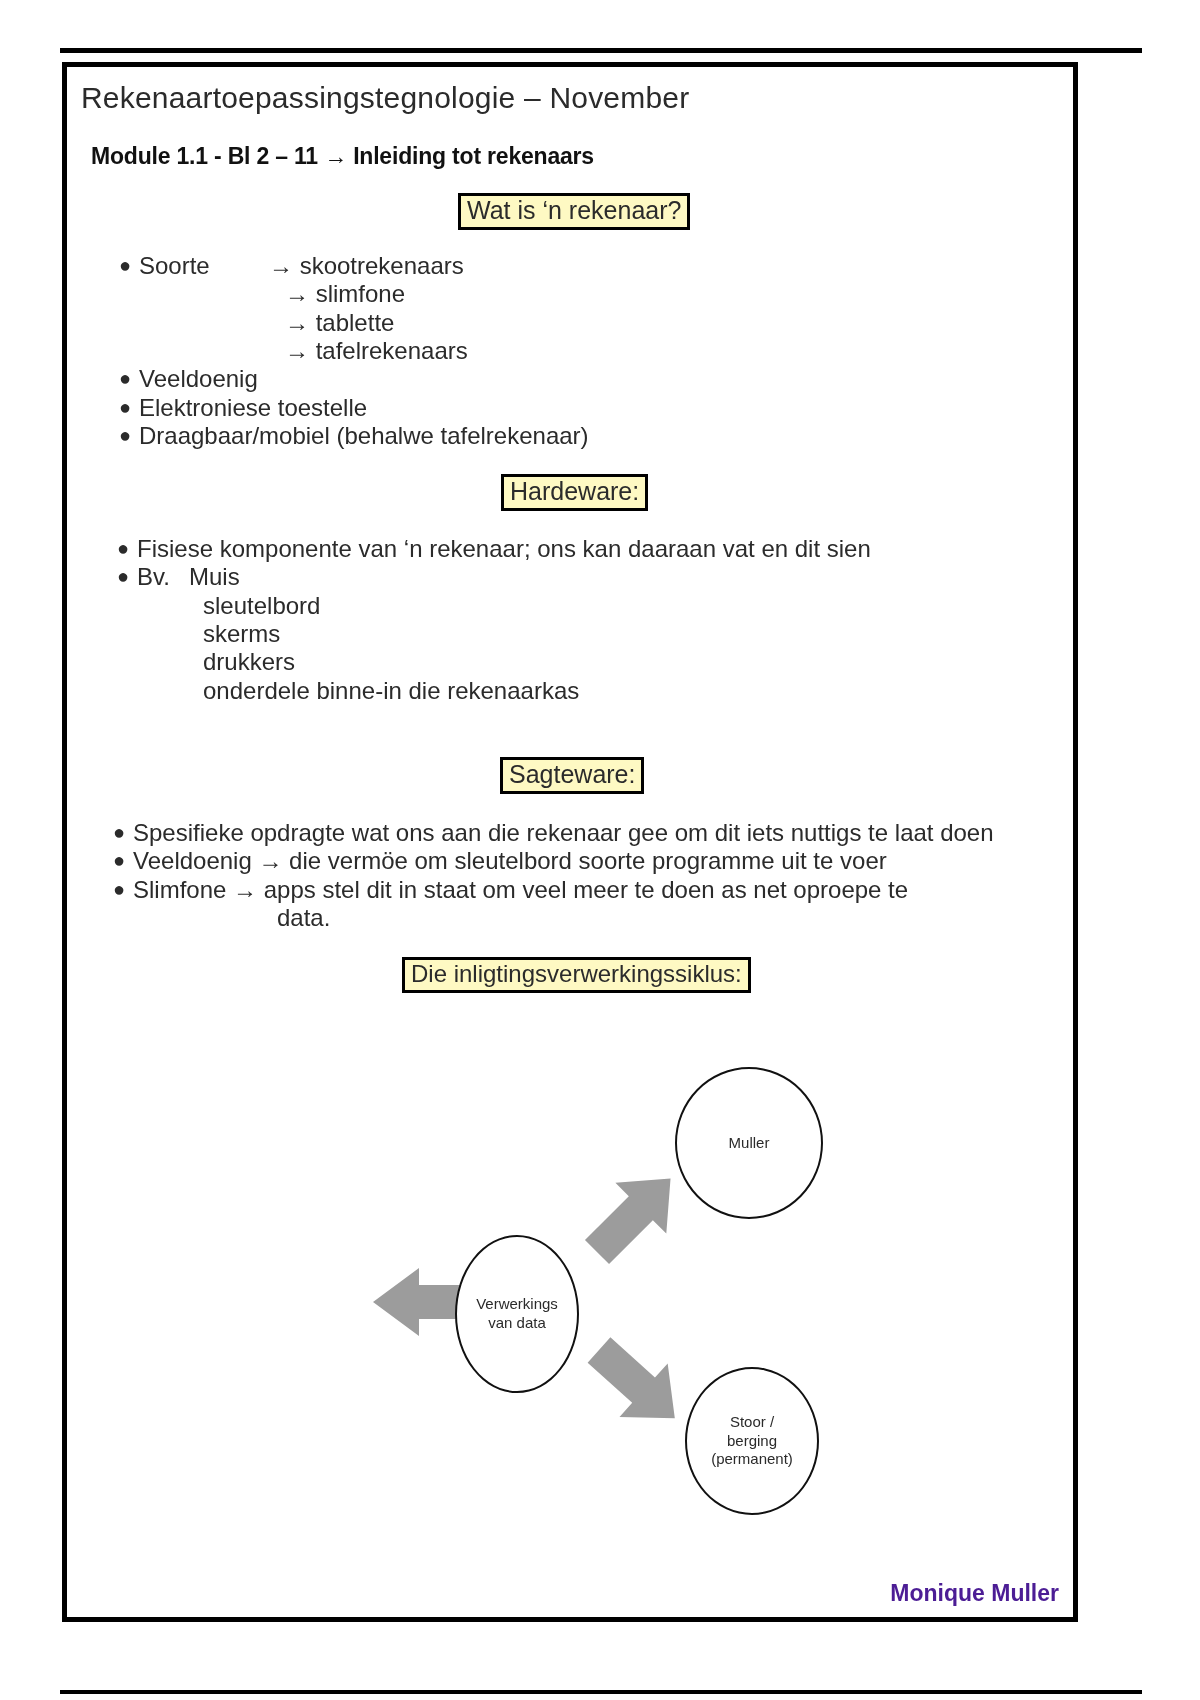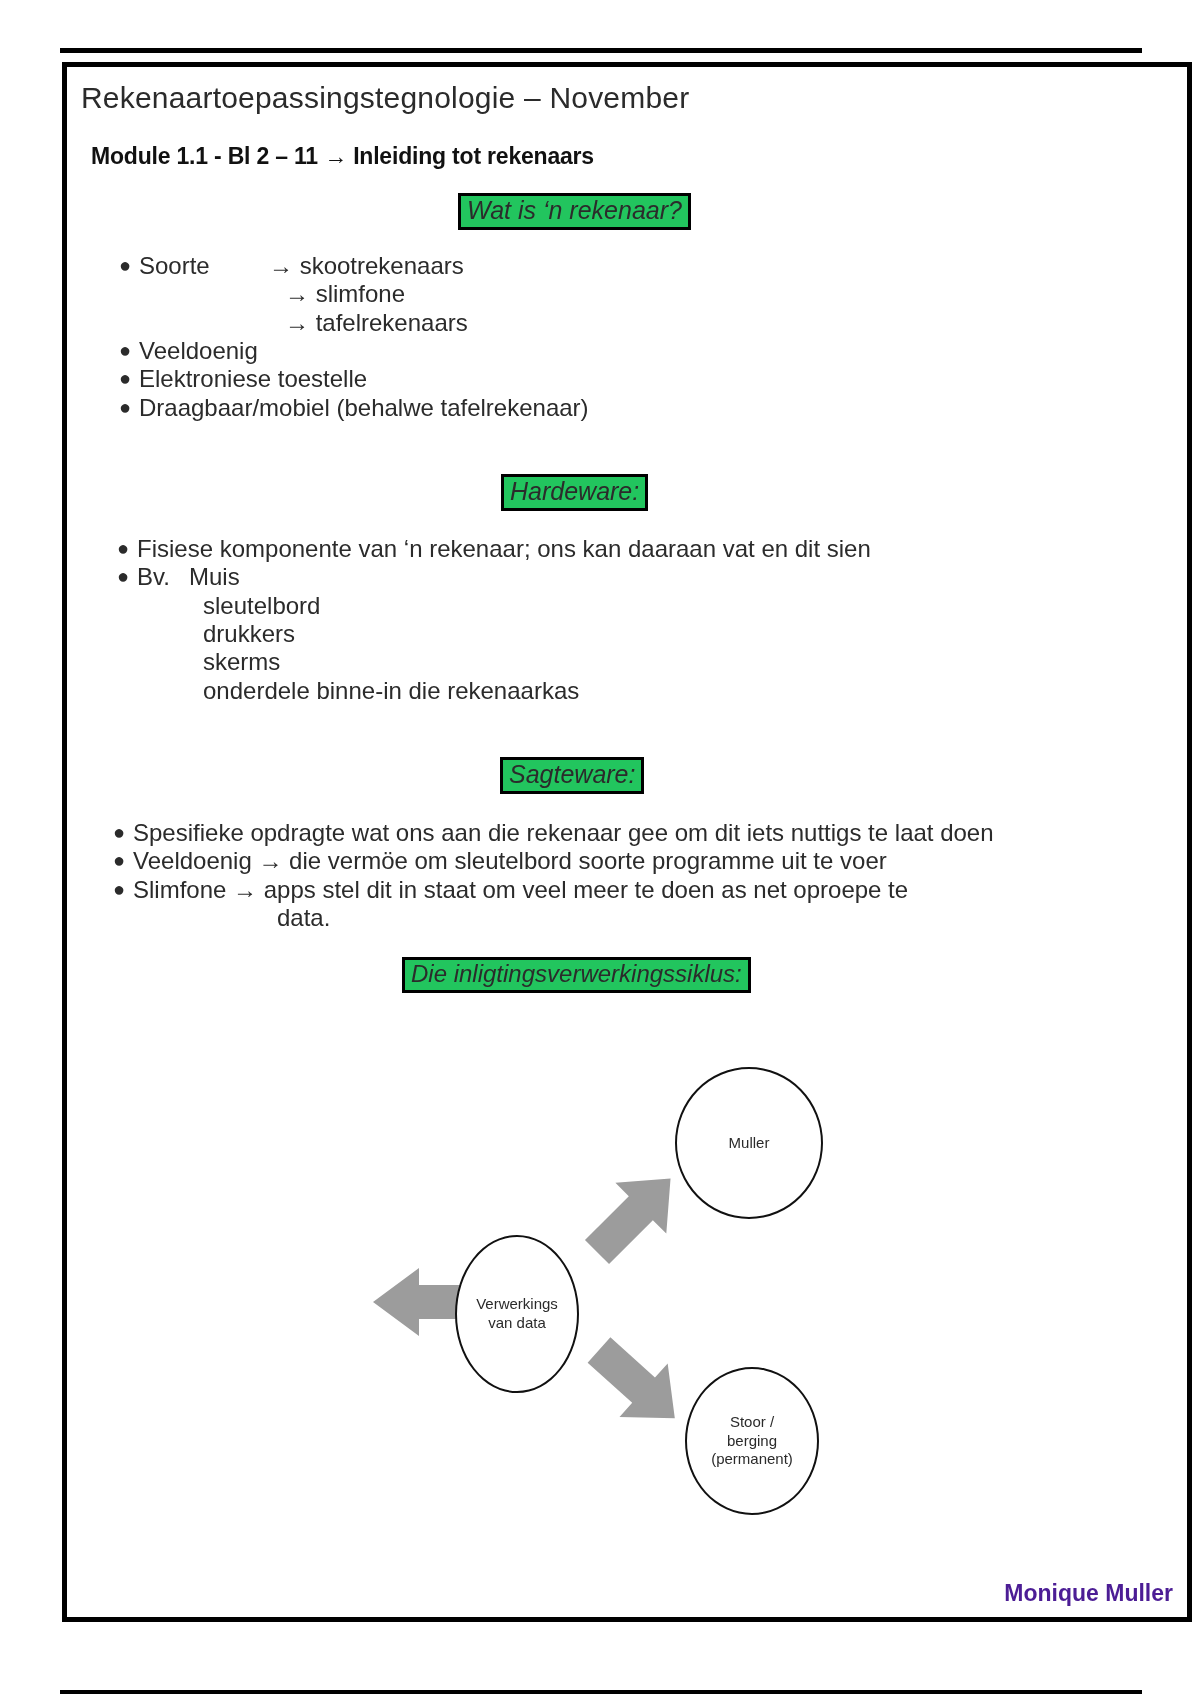--- a/index.html
+++ b/index.html
@@ -36,21 +36,21 @@
     left: 60px;
     top: 1690px;
     width: 1082px;
     height: 4px;
     background: #000;
   }
   .page-frame {
     position: absolute;
     left: 62px;
     top: 62px;
-    width: 1130px;
+    width: 1016px;
     height: 1560px;
     border: 5px solid #000;
     box-sizing: border-box;
     background: #fff;
   }
 
   
   .doc-title {
     position: absolute;
     left: 14px;
@@ -69,27 +69,26 @@
     font-weight: bold;
     color: #111;
     white-space: nowrap;
     letter-spacing: -0.2px;
   }
 
   
   .boxed {
     position: absolute;
     border: 3px solid #000;
-    background: #22c55e;
+    background: #fef9c3;
     font-size: 25px;
     color: #2b2b2b;
     padding: 1px 6px 3px 6px;
     white-space: nowrap;
     line-height: 1.08;
-    font-style: italic;
   }
 
   
   .block {
     position: absolute;
     left: 0;
     width: 1066px;
   }
   .bullet-row {
     position: relative;
@@ -169,20 +168,21 @@
 
     <div class="boxed" style="left:391px; top:126px;">Wat is ‘n rekenaar?</div>
 
     <div class="block" style="top:185px;">
       <div class="bullet-row" style="margin-left:44px;">
         <span class="dot">●</span>
         <span class="bullet-text col-key" style="width:130px;">Soorte</span>
         <span class="bullet-text">→ skootrekenaars</span>
       </div>
       <div class="sub-line" style="margin-left:218px;">→ slimfone</div>
+      <div class="sub-line" style="margin-left:218px;">→ tablette</div>
       <div class="sub-line" style="margin-left:218px;">→ tafelrekenaars</div>
 
       <div class="bullet-row" style="margin-left:44px;">
         <span class="dot">●</span>
         <span class="bullet-text">Veeldoenig</span>
       </div>
       <div class="bullet-row" style="margin-left:44px;">
         <span class="dot">●</span>
         <span class="bullet-text">Elektroniese toestelle</span>
       </div>
@@ -198,22 +198,22 @@
       <div class="bullet-row" style="margin-left:42px;">
         <span class="dot">●</span>
         <span class="bullet-text">Fisiese komponente van ‘n rekenaar; ons kan daaraan vat en dit sien</span>
       </div>
       <div class="bullet-row" style="margin-left:42px;">
         <span class="dot">●</span>
         <span class="bullet-text col-key" style="width:52px;">Bv.</span>
         <span class="bullet-text">Muis</span>
       </div>
       <div class="sub-line" style="margin-left:136px;">sleutelbord</div>
+      <div class="sub-line" style="margin-left:136px;">skerms</div>
       <div class="sub-line" style="margin-left:136px;">drukkers</div>
-      <div class="sub-line" style="margin-left:136px;">skerms</div>
       <div class="sub-line" style="margin-left:136px;">onderdele binne-in die rekenaarkas</div>
     </div>
 
     <div class="boxed" style="left:433px; top:690px;">Sagteware:</div>
 
     <div class="block" style="top:752px;">
       <div class="bullet-row" style="margin-left:38px;">
         <span class="dot">●</span>
         <span class="bullet-text">Spesifieke opdragte wat ons aan die rekenaar gee om dit iets nuttigs te laat doen</span>
       </div>

